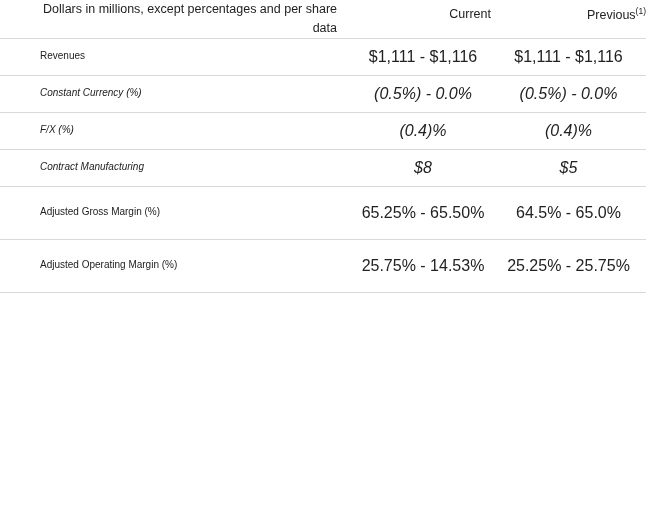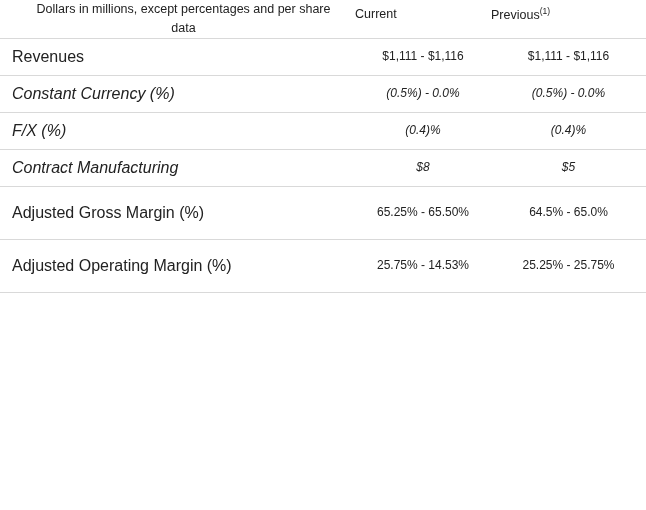--- a/index.html
+++ b/index.html
@@ -30,51 +30,51 @@
     vertical-align: middle;
   }
 
   thead th {
     border-bottom: 1px solid #bdbdbd;
     font-weight: normal;
     padding: 8px 0 10px 0;
     vertical-align: bottom;
   }
   th.head-label {
-    text-align: center;
+    text-align: right;
     padding-left: 30px;
     padding-right: 18px;
     font-size: 12.5px;
     line-height: 1.5;
     color: #222222;
   }
   th.head-col {
-    text-align: left;
+    text-align: right;
     font-size: 12.5px;
     color: #222222;
     padding-bottom: 10px;
     margin-top: 35px;
   }
   .sup {
     font-size: 8.5px;
     vertical-align: super;
     color: #222222;
   }
 
   td.cell-label {
     text-align: left;
-    padding-left: 12px;
+    padding-left: 40px;
     padding-right: 14px;
-    font-size: 16px;
+    font-size: 10px;
     line-height: 1.45;
     color: #222222;
   }
   td.cell-val {
     text-align: center;
-    font-size: 12px;
+    font-size: 16px;
     line-height: 1.45;
     color: #222222;
     padding: 0 6px;
   }
   tr.r-italic td.cell-label,
   tr.r-italic td.cell-val {
     font-style: italic;
   }
   tr.h-normal td { height: 36px; }
   tr.h-tall td { height: 52px; }

